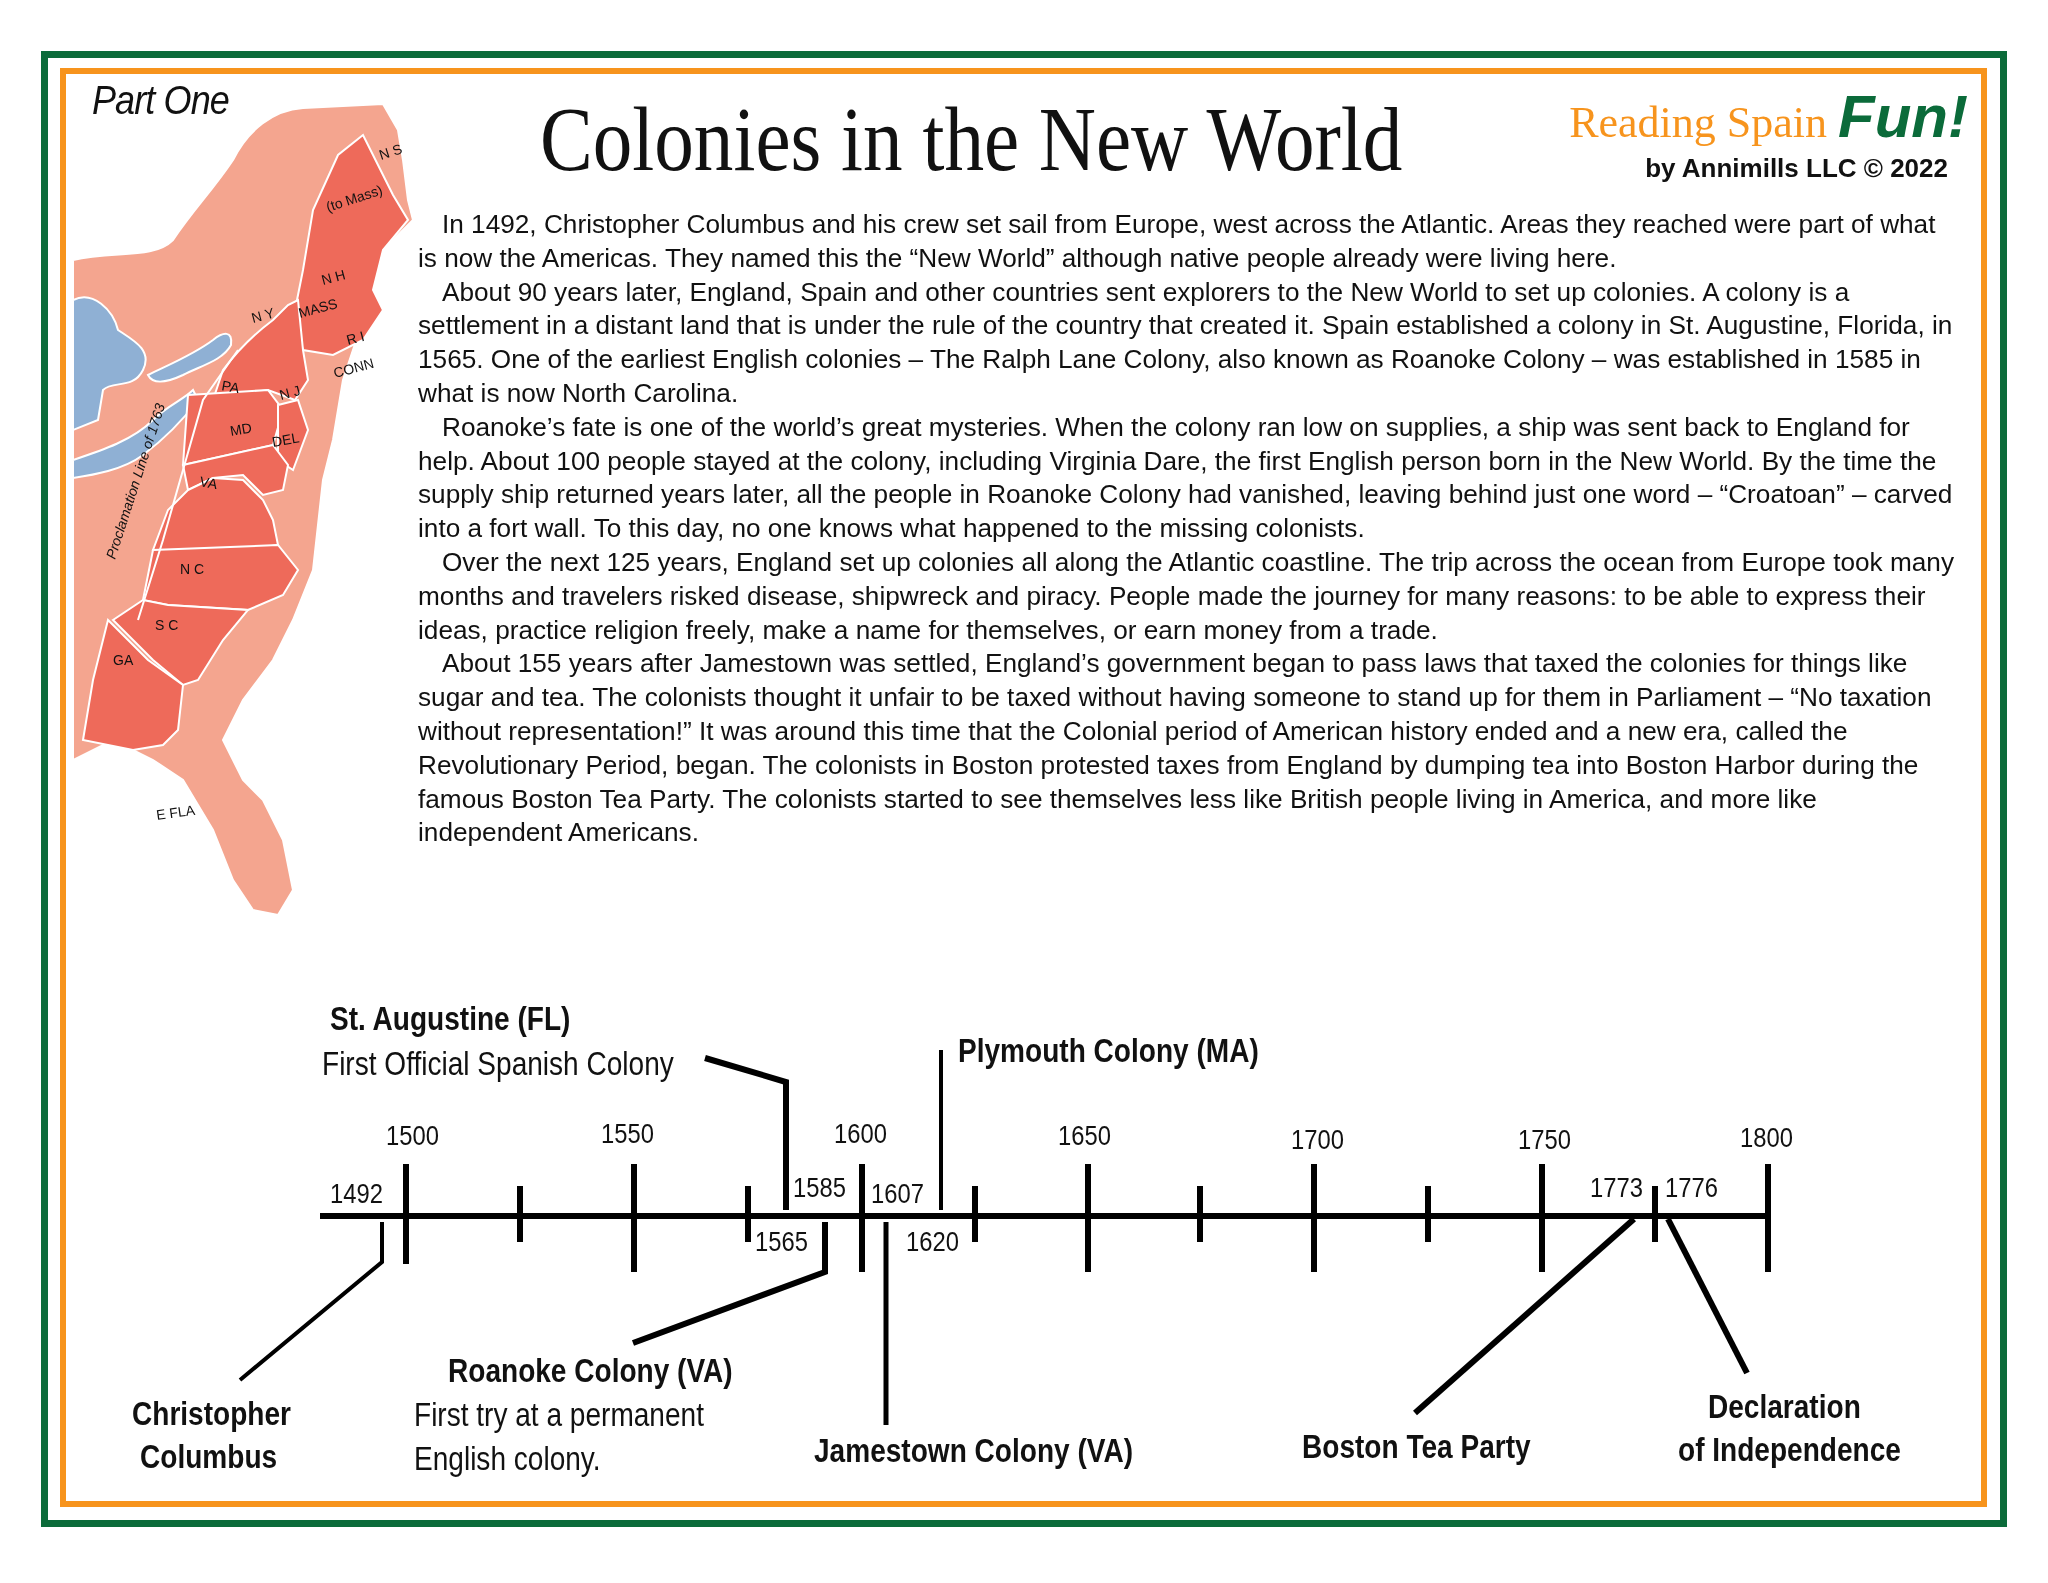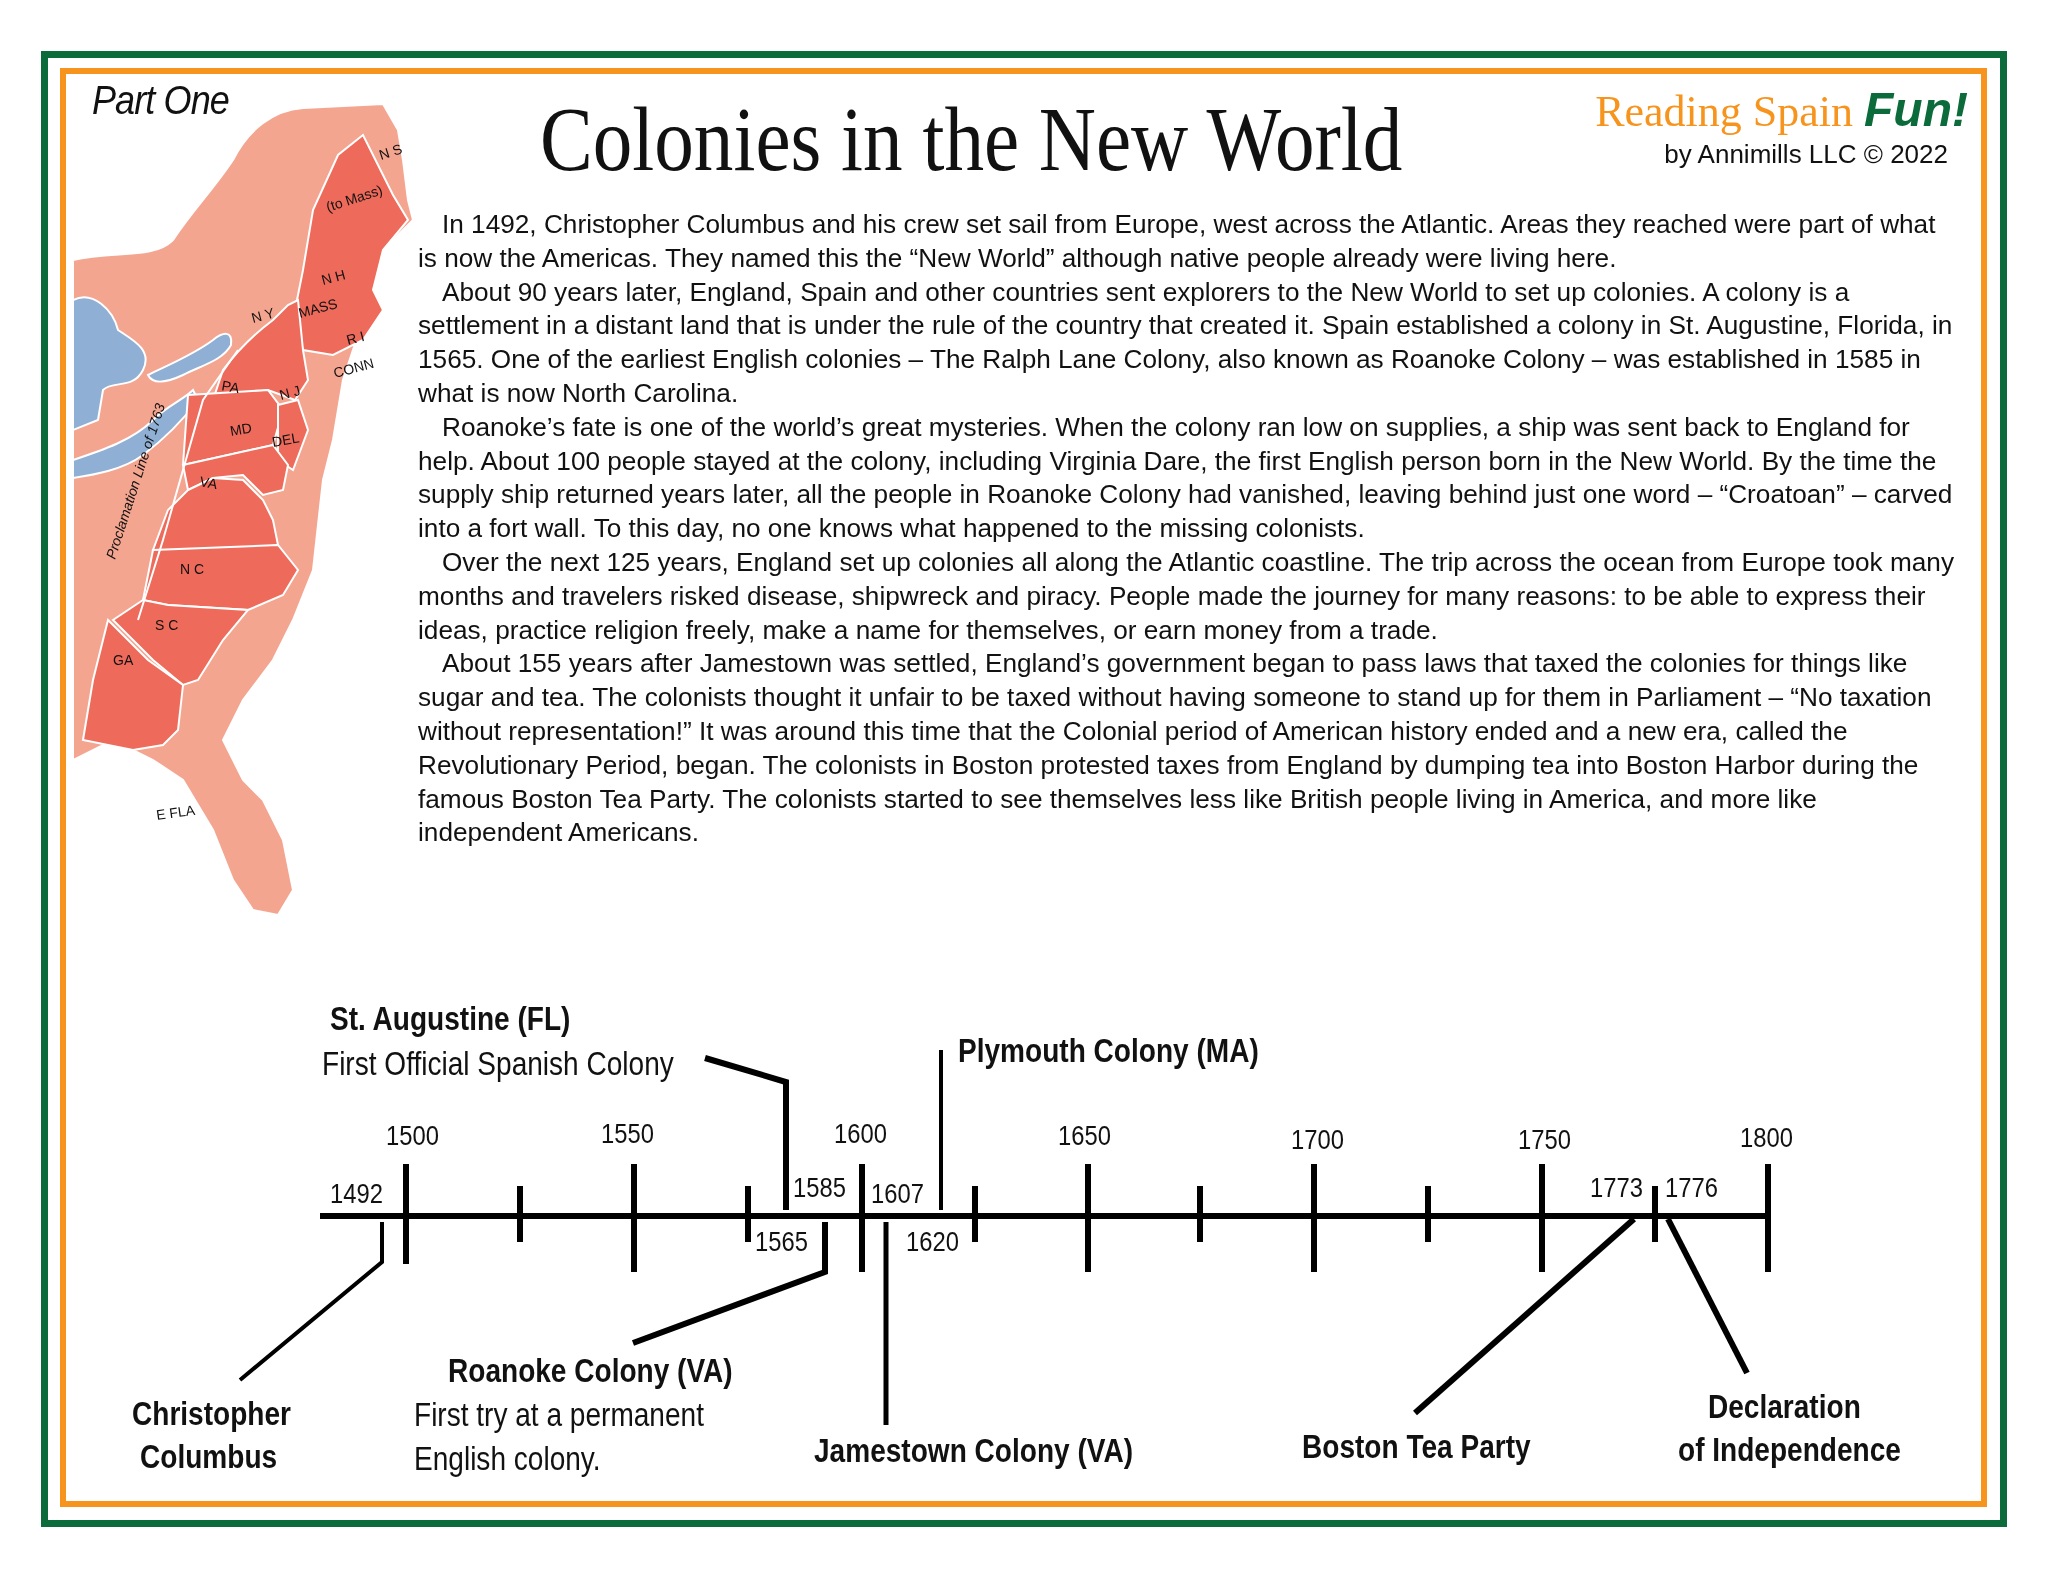--- a/index.html
+++ b/index.html
@@ -3,22 +3,22 @@
 <meta charset="utf-8">
 <style>
   html,body{margin:0;padding:0;background:#ffffff;}
   body{width:2048px;height:1583px;position:relative;overflow:hidden;font-family:"Liberation Sans",sans-serif;color:#111;}
   .frame-outer{position:absolute;left:41px;top:51px;width:1952px;height:1462px;border:7px solid #0b6b3a;}
   .frame-inner{position:absolute;left:60px;top:68px;width:1915px;height:1427px;border:6px solid #f7941d;}
   .part-label{position:absolute;left:92px;top:78px;font-size:40px;font-style:italic;letter-spacing:-1px;transform:scaleX(0.9);transform-origin:left top;}
   .title{position:absolute;left:540px;top:86px;font-family:"Liberation Serif","DejaVu Serif",serif;font-size:92px;transform:scaleX(0.86);transform-origin:left top;white-space:nowrap;}
   .brand{position:absolute;right:80px;top:82px;text-align:right;}
   .brand-line{font-family:"Liberation Serif",serif;font-size:44px;color:#f7941d;white-space:nowrap;}
-  .brand-fun{font-family:"Liberation Sans",sans-serif;font-weight:bold;font-style:italic;color:#0b6b3a;font-size:48px;}
-  .brand-by{font-size:26px;color:#111;margin-top:2px;margin-right:20px;}
+  .brand-fun{font-family:"Liberation Sans",sans-serif;font-weight:bold;font-style:italic;color:#0b6b3a;font-size:60px;}
+  .brand-by{font-size:26px;color:#111;margin-top:2px;margin-right:20px;font-weight:bold;}
   .map{position:absolute;left:73px;top:100px;width:400px;height:820px;}
   .article{position:absolute;left:418px;top:208px;width:1540px;font-size:26.2px;line-height:33.8px;}
   .article p{margin:0;text-indent:24px;}
   .article b{font-weight:normal;}
   .timeline{position:absolute;left:0;top:0;width:2048px;height:1583px;}
   .tl-text{position:absolute;white-space:nowrap;transform:scaleX(0.85);transform-origin:left top;}
   .tl-bold{font-weight:bold;font-size:33px;}
   .tl-sub{font-size:33px;}
   .tl-year{font-size:28px;}
 </style>

